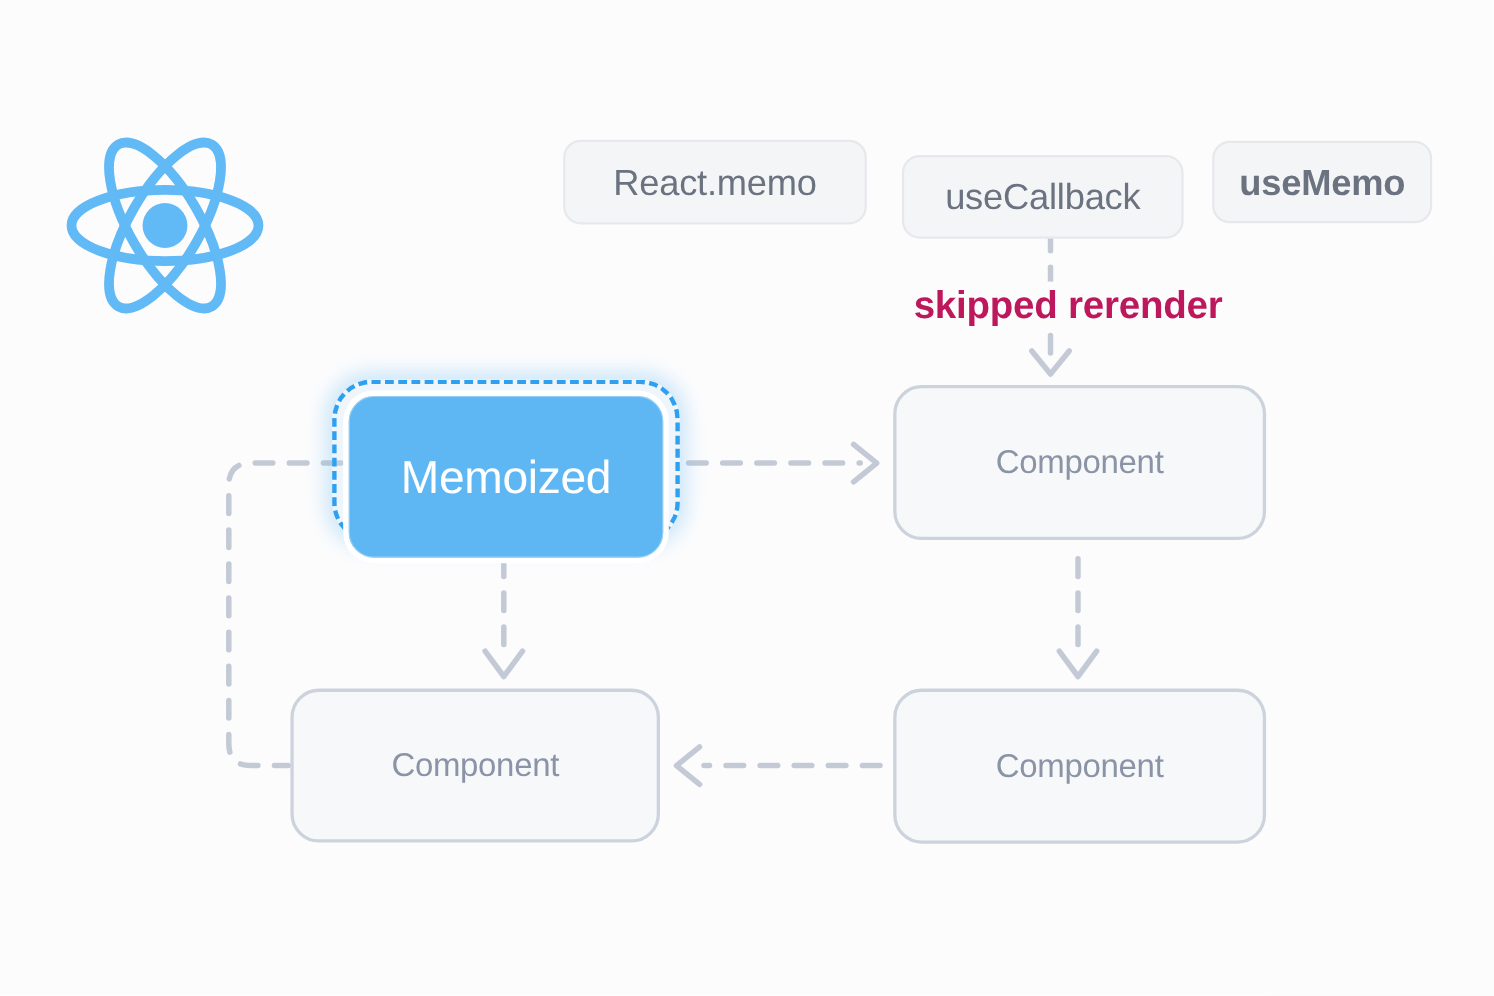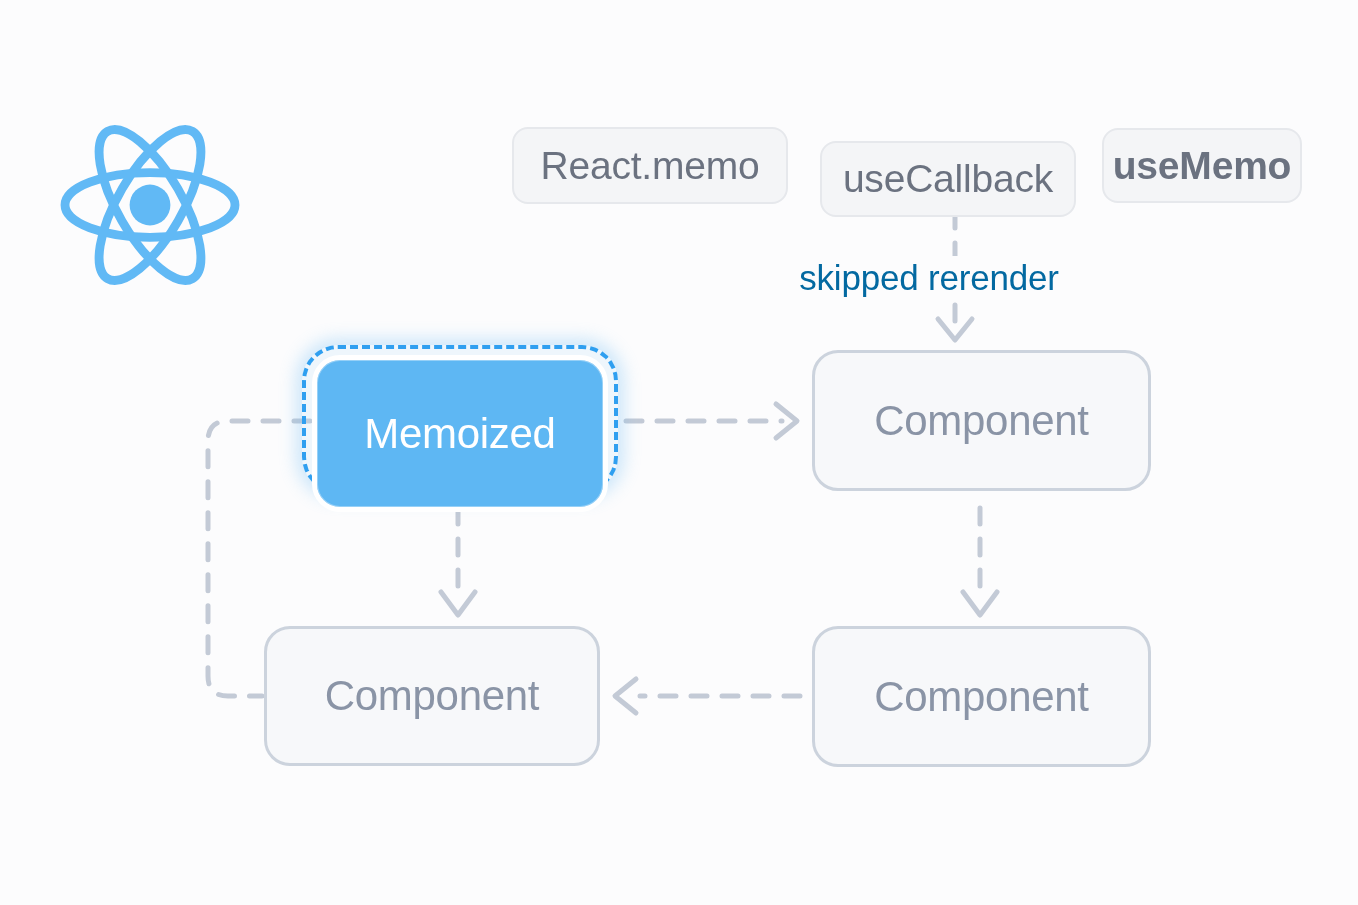--- a/index.html
+++ b/index.html
@@ -30,39 +30,39 @@
   
   .pill {
     position: absolute;
     display: flex;
     align-items: center;
     justify-content: center;
     background: #f4f5f7;
     border: 2px solid #e6e8ec;
     border-radius: 16px;
     color: #6b7280;
-    font-size: 39px;
+    font-size: 33px;
     font-weight: 400;
     letter-spacing: -0.2px;
     white-space: nowrap;
     box-sizing: border-box;
   }
   #pill-react-memo  { left: 512px; top: 127px; width: 276px; height: 77px; }
   #pill-usecallback { left: 820px; top: 126px; width: 256px; height: 76px; margin-top: 15px; }
   #pill-usememo     { left: 1102px; top: 128px; width: 200px; height: 75px; font-weight: bold; }
 
   
   .node {
     position: absolute;
     display: flex;
     align-items: center;
     justify-content: center;
     box-sizing: border-box;
     border-radius: 26px;
-    font-size: 42px;
+    font-size: 30px;
     letter-spacing: -0.3px;
     white-space: nowrap;
   }
   .node-plain {
     background: #f7f8fa;
     border: 3px solid #ccd3dd;
     color: #8a94a6;
   }
   #node-component-tr { left: 812px; top: 350px; width: 339px; height: 141px; }
   #node-component-bl { left: 264px; top: 626px; width: 336px; height: 140px; }
@@ -104,31 +104,32 @@
     color: #ffffff;
     font-size: 42px;
     letter-spacing: -0.3px;
     white-space: nowrap;
     box-shadow: inset 0 0 0 1px rgba(255,255,255,0.35);
   }
 
   
   #label-skipped-rerender {
     position: absolute;
-    left: 784px;
+    left: 826px;
     top: 256px;
     width: 290px;
     text-align: center;
     font-size: 35px;
-    color: #0369a1;
+    color: #be185d;
     letter-spacing: -0.2px;
     white-space: nowrap;
     z-index: 5;
     background: #fcfcfd;
     padding: 2px 0;
+    font-weight: bold;
   }
 
   
   #edges {
     position: absolute;
     left: 0; top: 0;
     width: 1358px;
     height: 905px;
     pointer-events: none;
   }

